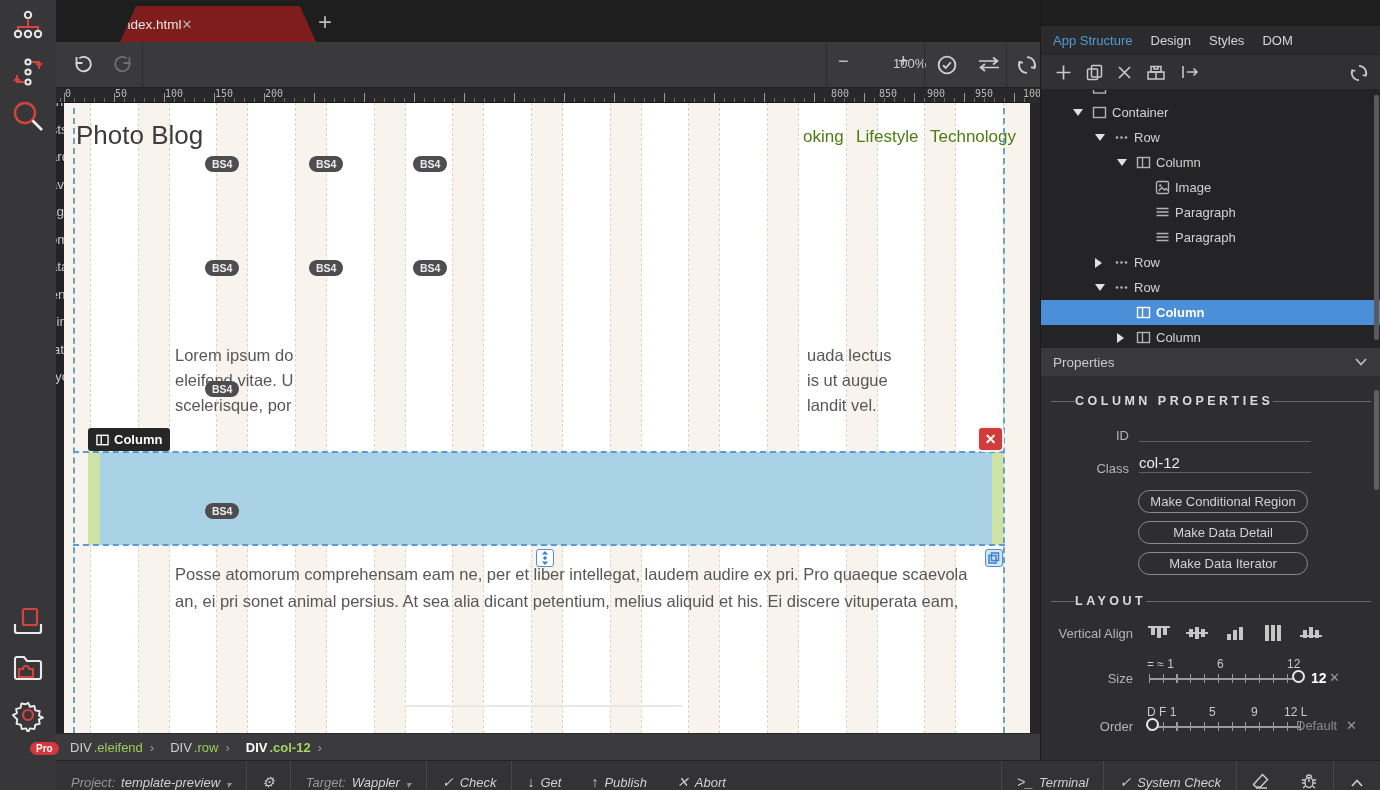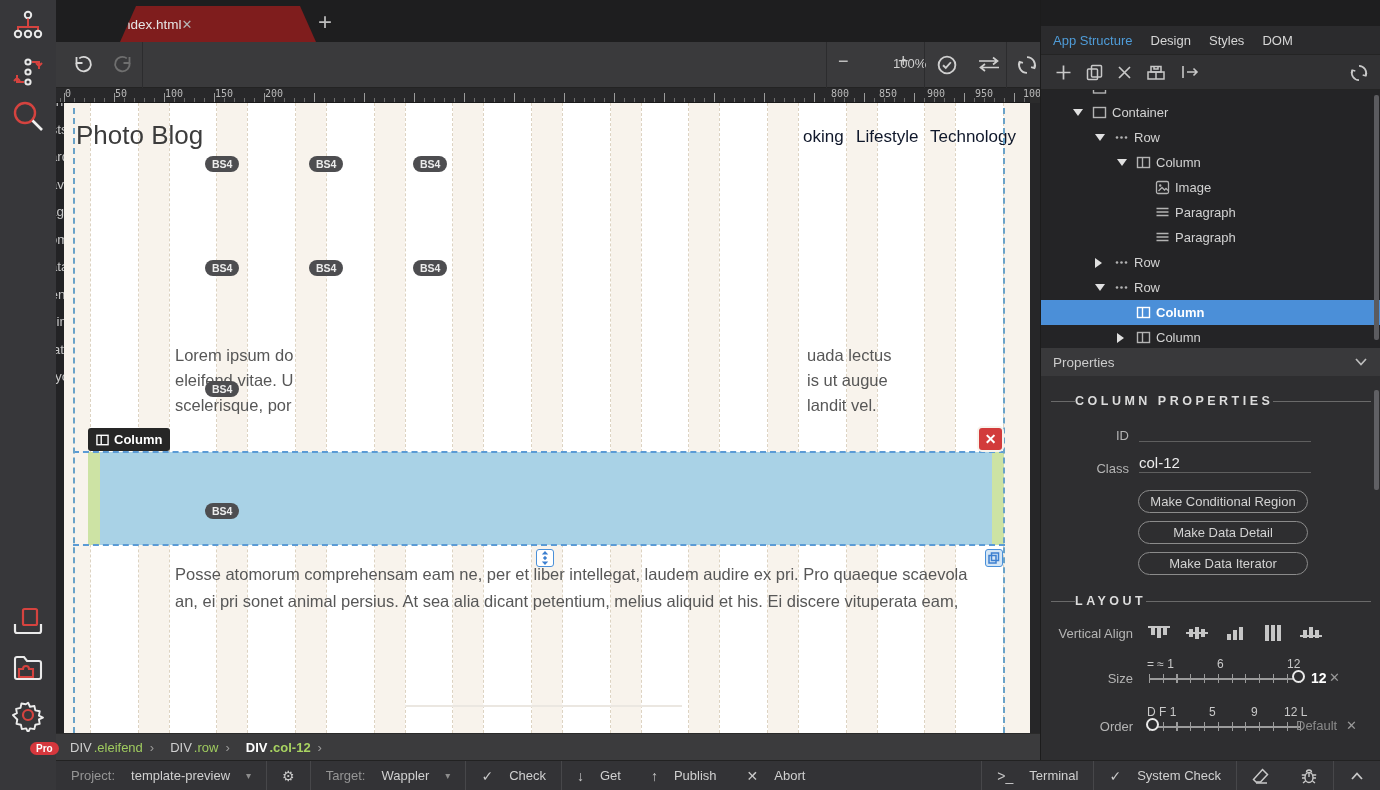--- a/index.html
+++ b/index.html
@@ -45,21 +45,21 @@
   .rmark { position:absolute; top:0; color:#b8b8b8; font-size:10px;
            font-family:"DejaVu Sans Mono", monospace; }
 
   
   #canvas-gutter { left:56px; top:103px; width:984px; height:630px; background:#262628; }
   #canvas { left:64px; top:103px; width:966px; height:630px; background:#f8f3ec; overflow:hidden; z-index:2; }
   #bs-cols { position:absolute; left:11px; top:0; width:944px; height:630px; display:flex; z-index:1; }
   #bs-cols .col-guide { flex:1; margin:0 15px; background:#ffffff;
                         border-left:1px dashed #ddd3c2; border-right:1px dashed #ddd3c2; }
   #page-title { position:absolute; left:12px; top:17px; font-size:26px; color:#3c3c3c; z-index:3; }
-  .nav-item { position:absolute; top:24px; font-size:17px; color:#0f172a; z-index:3; white-space:nowrap; cursor:pointer; }
+  .nav-item { position:absolute; top:24px; font-size:17px; color:#4d7c0f; z-index:3; white-space:nowrap; cursor:pointer; }
   .p1 { position:absolute; font-size:16.5px; color:#575757; z-index:3; white-space:nowrap; }
   #sel-band { position:absolute; left:36px; top:349px; width:892px; height:93px; background:#a9d2e6; z-index:2; }
   .gutter-green { position:absolute; top:349px; width:12px; height:93px; background:#cde3a4; z-index:2; }
   .hdash { position:absolute; left:9px; width:932px; border-top:2px dashed #5b9bd5; z-index:4; }
   .vdash { position:absolute; top:5px; height:625px; width:0; border-left:2px dashed #6aa2c8; z-index:4; }
   #col-badge { position:absolute; left:24px; top:325px; height:23px; background:#262626; border-radius:3px;
                display:flex; align-items:center; gap:5px; padding:0 8px; z-index:5; cursor:default; }
   #col-badge span { color:#fff; font-size:13px; font-weight:bold; }
   #remove-btn { position:absolute; left:913px; top:323px; width:27px; height:26px; background:#d23b3b;
                 border:2px solid #f8f3ec; border-radius:5px; color:#fff; font-weight:bold; font-size:14px;
@@ -78,21 +78,21 @@
               display:flex; align-items:center; padding-left:14px; gap:16px; border-top:1px solid #2a2a2a; }
   .crumb { font-size:13px; cursor:pointer; display:flex; gap:2px; align-items:center; }
   .crumb .tag { color:#cfcfcf; } .crumb .cls { color:#9fcb5f; }
   .crumb .sep { color:#9a9a9a; margin-left:5px; }
   .crumb.current .tag { color:#ffffff; font-weight:bold; }
   .crumb.current .cls { color:#a8d361; font-weight:bold; }
 
   
   #statusbar { left:56px; top:760px; width:1324px; height:30px; background:#333336; z-index:5;
                display:flex; align-items:stretch; border-top:1px solid #222; font-size:13px; color:#d0d0d0; }
-  .st { display:flex; align-items:center; gap:16px; padding:0 15px; cursor:pointer; white-space:nowrap; }
+  .st { display:flex; align-items:flex-end; gap:6px; padding:0 15px; cursor:pointer; white-space:nowrap;font-style:italic; }
   .st.b { border-right:1px solid #47474a; }
   .st .dim { color:#969696; }
   .st .caret { color:#8d8d8d; font-size:10px; }
   .st-spacer { flex:1; }
   .st.bl { border-left:1px solid #47474a; }
   .glyph { font-size:14px; color:#c9c9c9; }
 
   
   #popup { left:283px; top:4px; width:525px; height:524px; z-index:60; background:#202022;
            border-radius:6px 6px 0 0; box-shadow:10px 10px 26px rgba(0,0,0,.5); overflow:hidden; }

